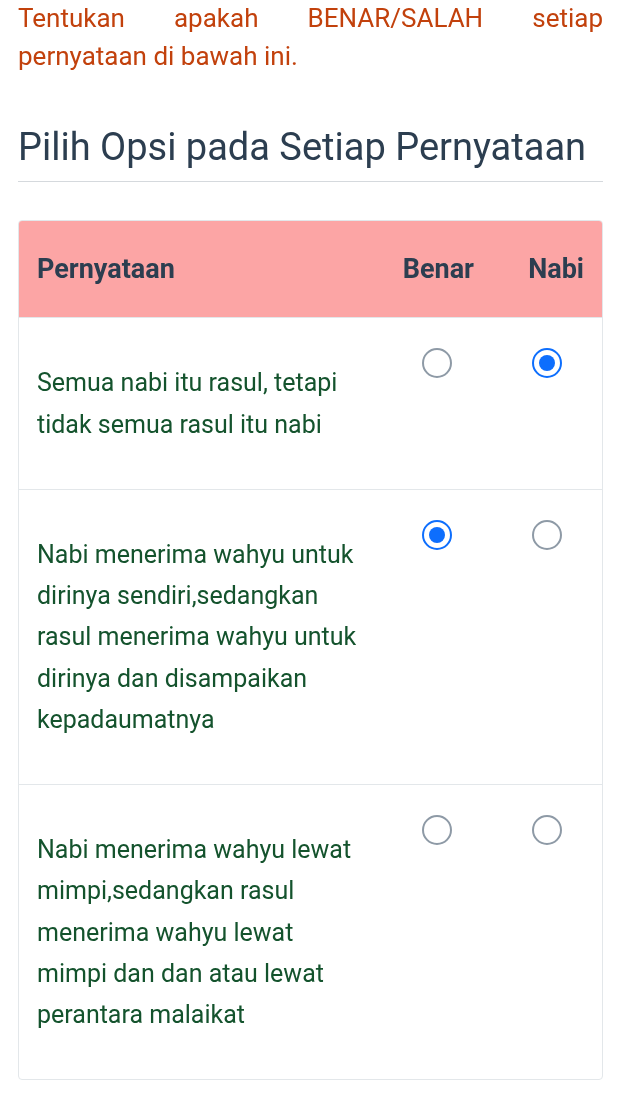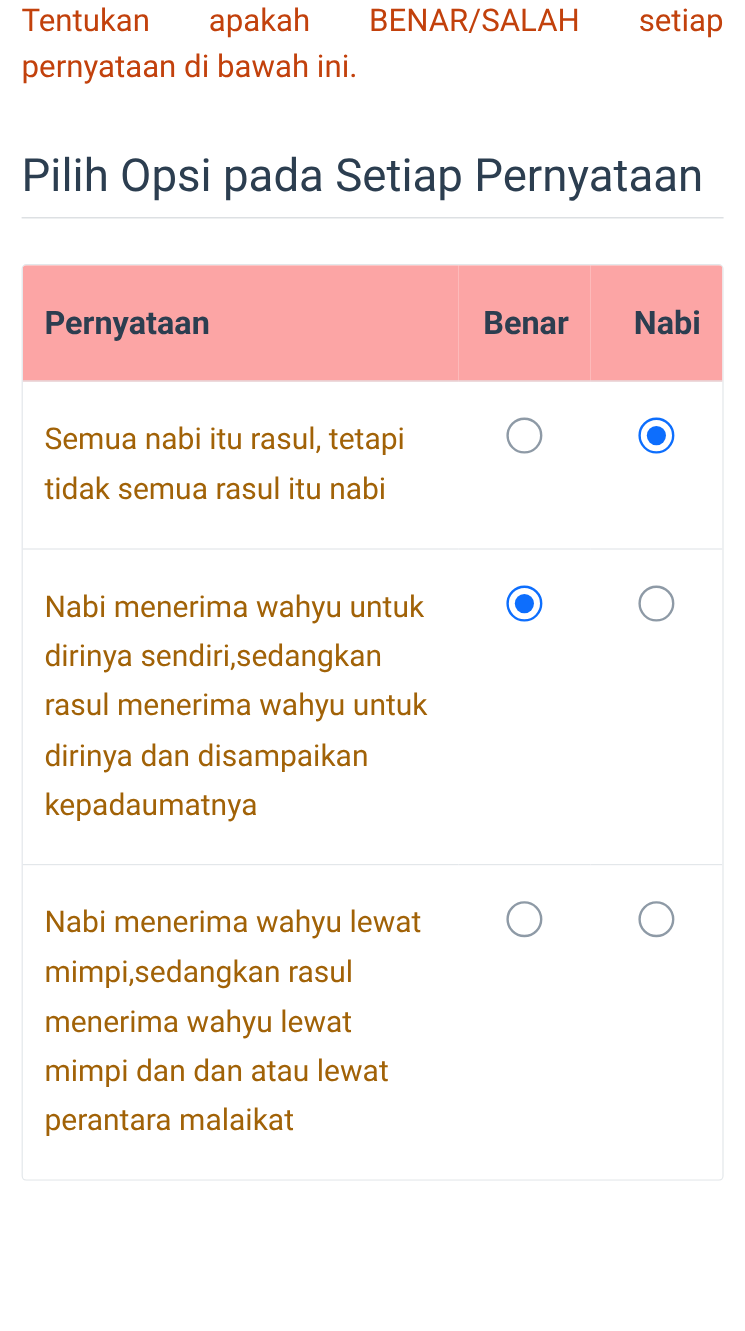--- a/index.html
+++ b/index.html
@@ -50,22 +50,22 @@
       padding: 32px 18px;
       border-bottom: 1px solid #e3e7ea;
     }
     th.col-benar, th.col-salah {
       text-align: right;
       width: 110px;
     }
     td {
       font-size: 25px;
       line-height: 1.65;
-      color: #a16207;
-      padding: 28px 18px;
+      color: #14532d;
+      padding: 44px 18px;
       vertical-align: top;
       border-bottom: 1px solid #e3e7ea;
     }
     tbody tr:last-child td {
       border-bottom: none;
     }
     td.radio-cell {
       text-align: center;
       vertical-align: top;
       padding-top: 30px;

